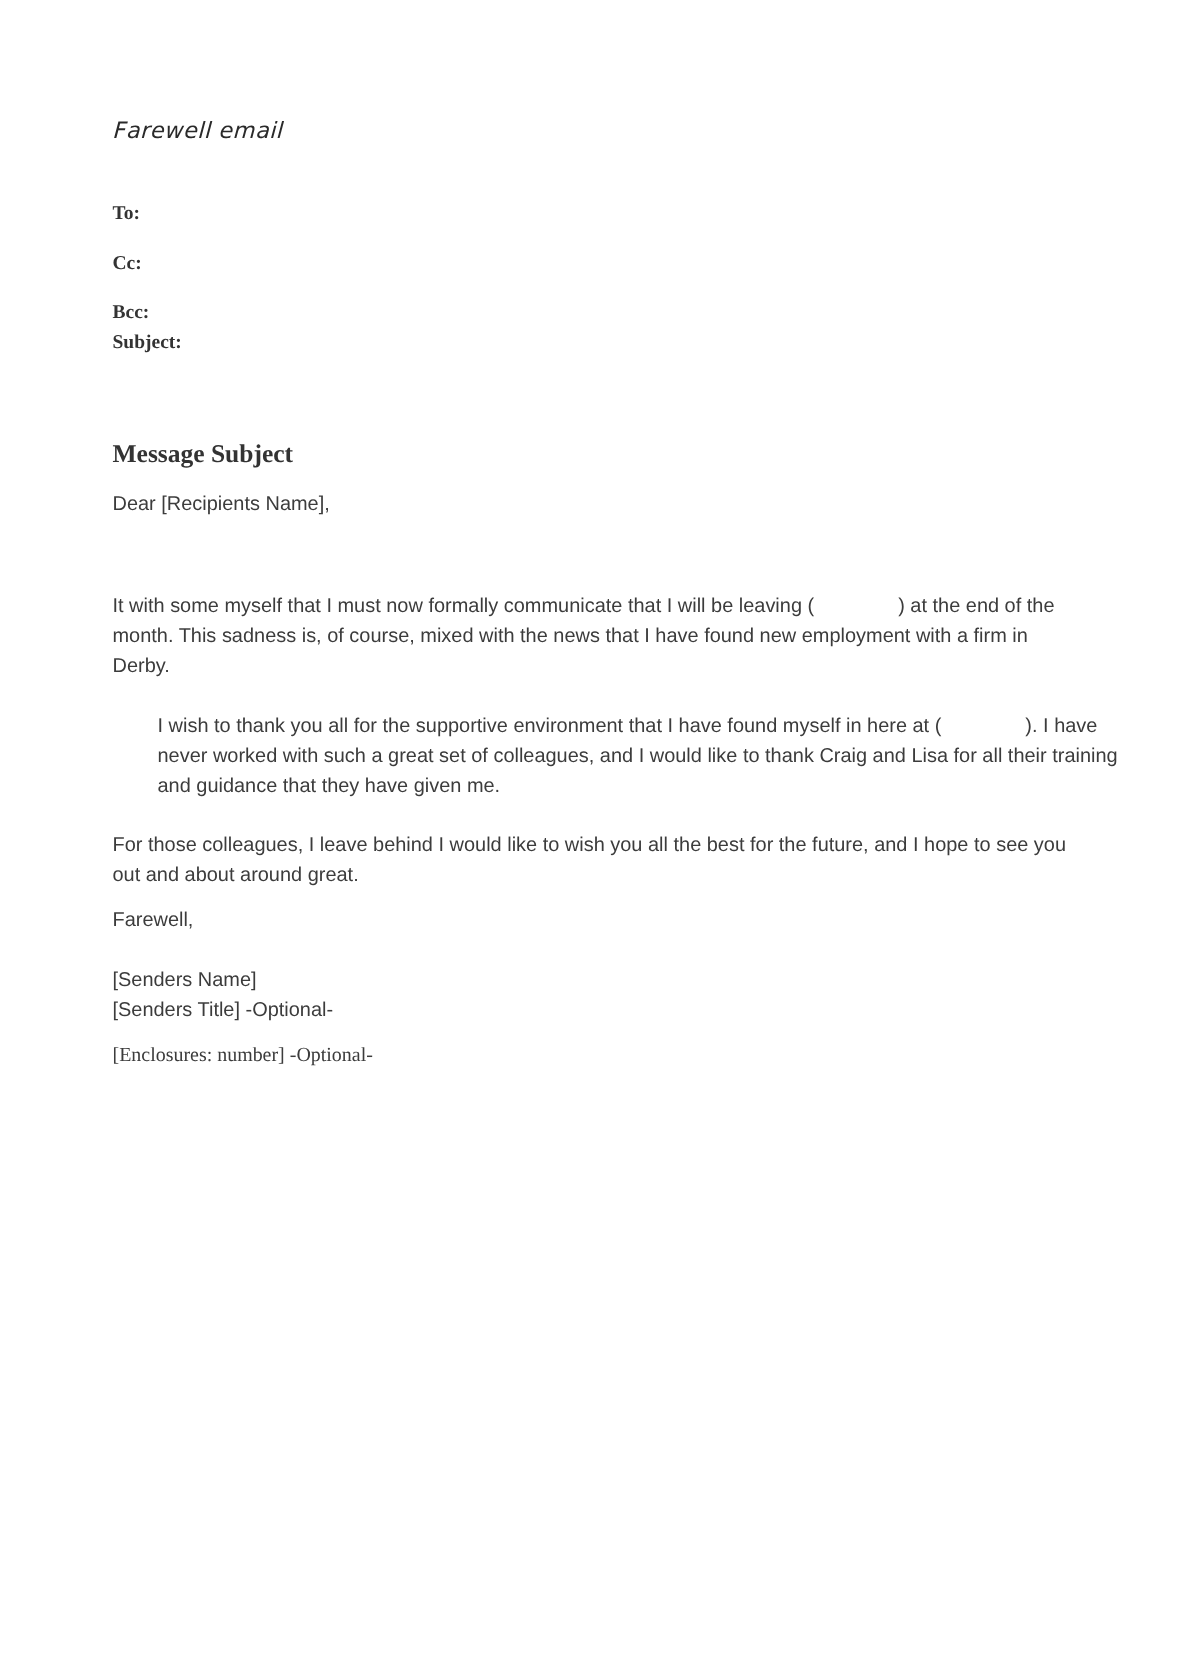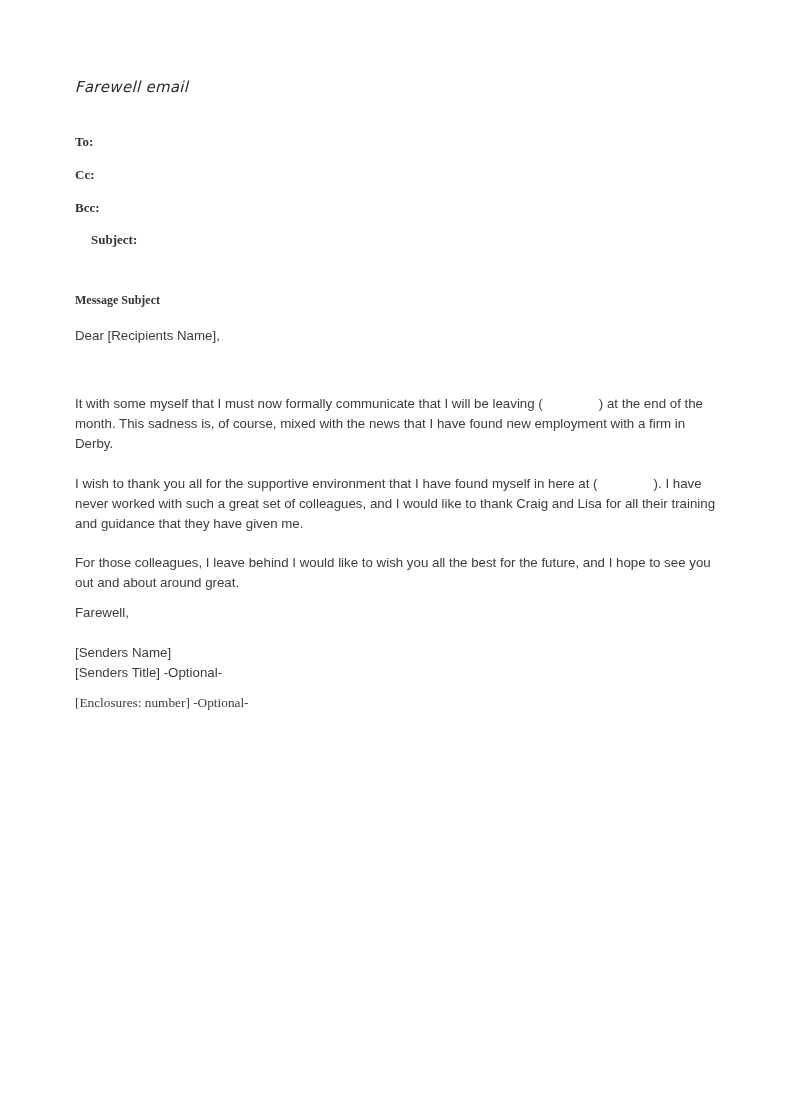--- a/index.html
+++ b/index.html
@@ -38,21 +38,21 @@
       font-weight: bold;
       font-size: 13px;
       color: #333333;
     }
     .msg-subject {
       position: absolute;
       left: 75px;
       top: 293px;
       font-family: "Liberation Serif", serif;
       font-weight: bold;
-      font-size: 12px;
+      font-size: 17px;
       color: #333333;
     }
     .body-text {
       position: absolute;
       left: 75px;
       width: 650px;
       font-family: "Liberation Sans", sans-serif;
       font-size: 13.3px;
       line-height: 20px;
       color: #3c3c3c;
@@ -68,31 +68,31 @@
 </head>
 <body>
 
 <div class="page">
 
   <div class="doc-title">Farewell email</div>
 
   <div class="field-label" style="top:134px;">To:</div>
   <div class="field-label" style="top:167px;">Cc:</div>
   <div class="field-label" style="top:200px;">Bcc:</div>
-  <div class="field-label" style="top:232px;margin-left:16px;">Subject:</div>
+  <div class="field-label" style="top:220px;">Subject:</div>
 
   <div class="msg-subject">Message Subject</div>
 
   <div class="body-text" style="top:326px;">Dear [Recipients Name],</div>
 
   <div class="body-text" style="top:394px;">
     <p class="para"><span>It with some myself that I must now formally communicate that I will be leaving (</span><span class="blank"></span><span>) at the end of the month. This sadness is, of course, mixed with the news that I have found new employment with a firm in Derby.</span></p>
   </div>
 
-  <div class="body-text" style="top:474px;">
+  <div class="body-text" style="top:474px;margin-left:30px;">
     <p class="para"><span>I wish to thank you all for the supportive environment that I have found myself in here at (</span><span class="blank"></span><span>). I have never worked with such a great set of colleagues, and I would like to thank Craig and Lisa for all their training and guidance that they have given me.</span></p>
   </div>
 
   <div class="body-text" style="top:553px;">
     <p class="para">For those colleagues, I leave behind I would like to wish you all the best for the future, and I hope to see you out and about around great.</p>
   </div>
 
   <div class="body-text" style="top:603px;">Farewell,</div>
 
   <div class="body-text" style="top:643px;">[Senders Name]</div>

